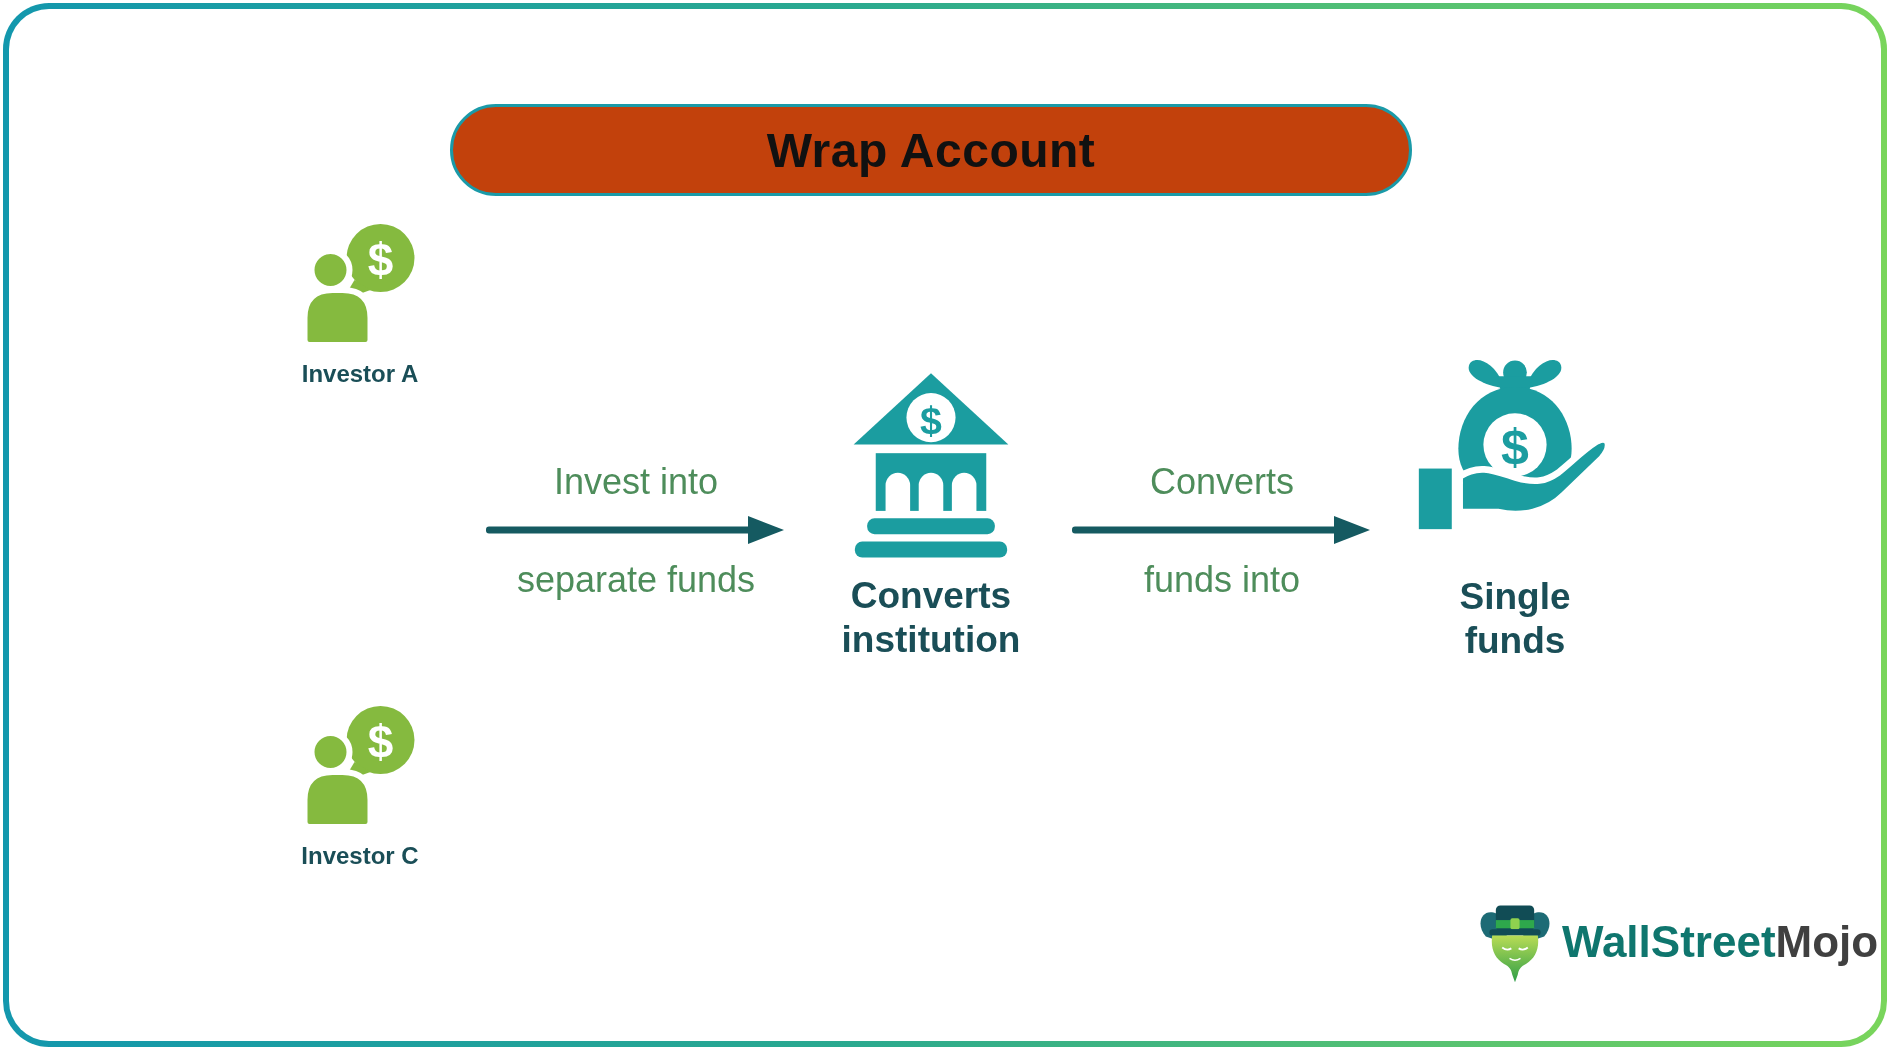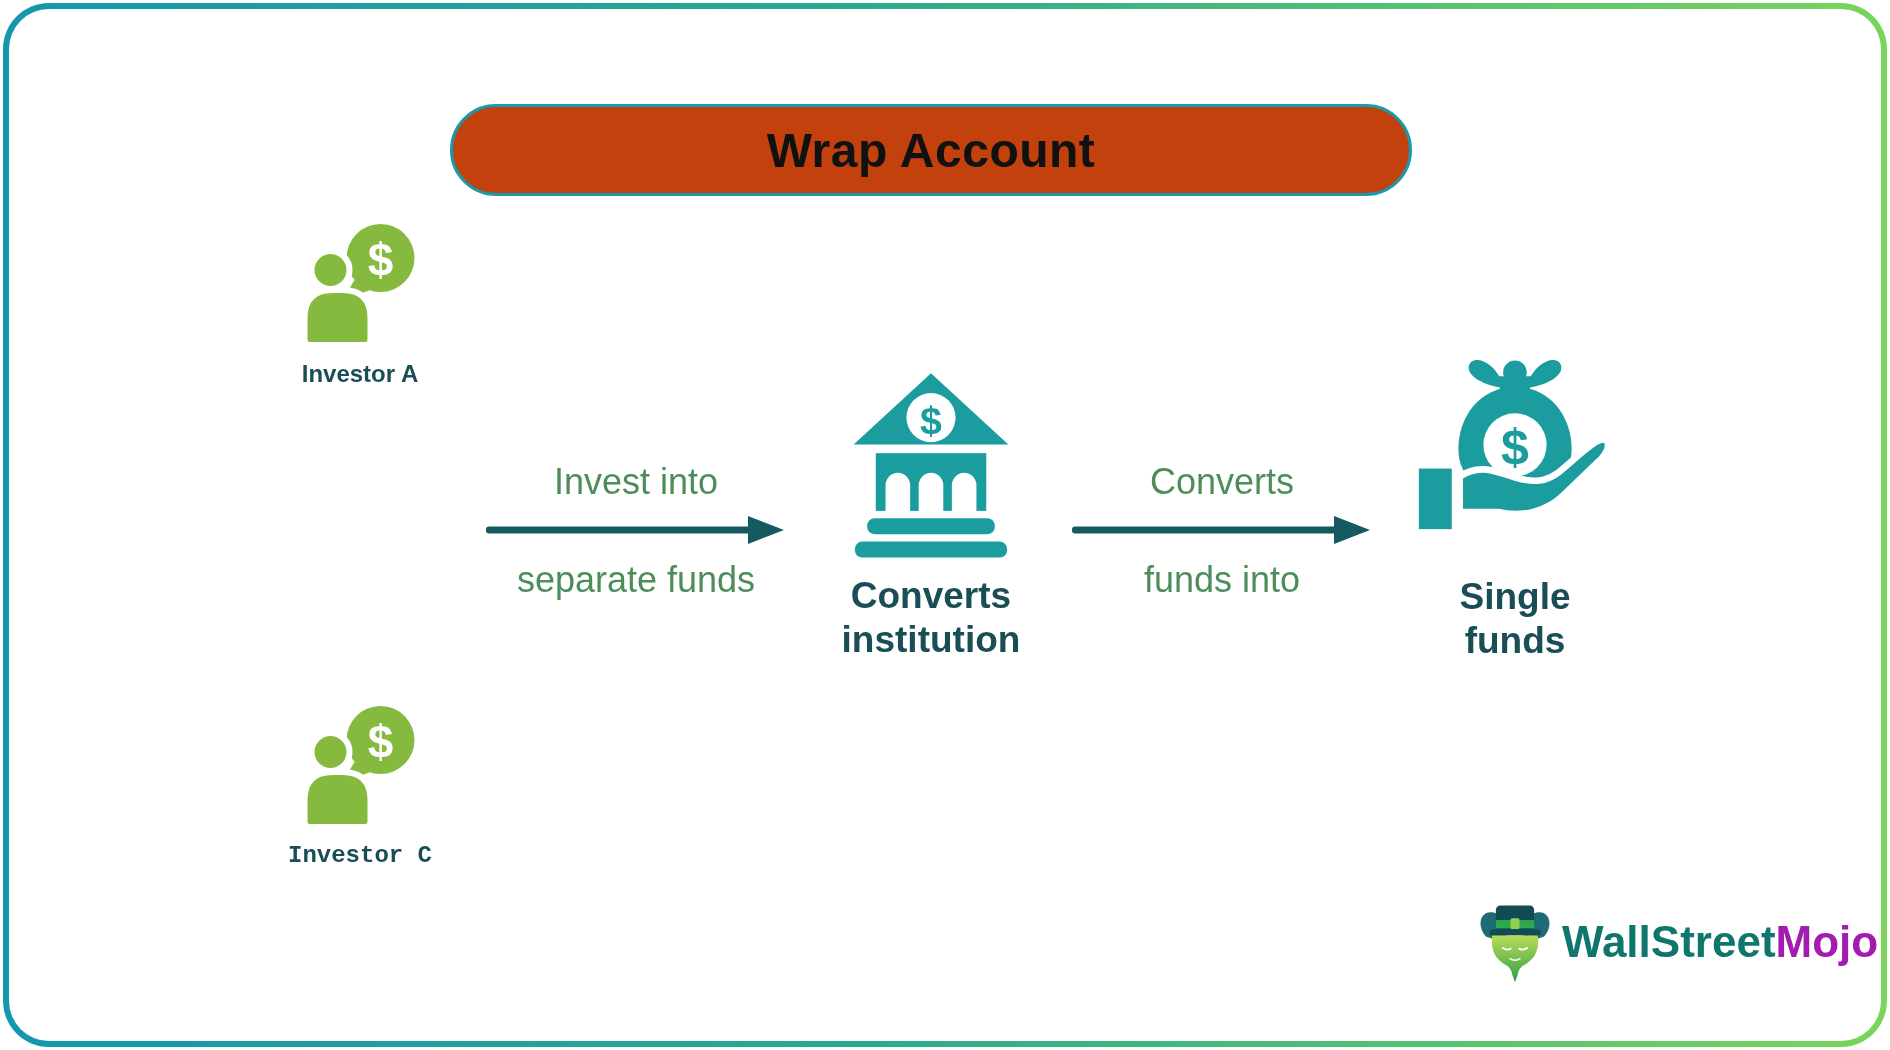--- a/index.html
+++ b/index.html
@@ -37,21 +37,21 @@
     font-size: 48px; font-weight: 700; color: #111111; letter-spacing: 0.5px;
   }
 
   
   .investor-group {
     position: absolute; left: 245px; width: 230px;
     display: flex; flex-direction: column; align-items: center;
   }
   .investor-group.a { top: 216px; }
   .investor-group.b { top: 458px; }
-  .investor-group.c { top: 698px; font-family: Liberation Mono, monospace; }
+  .investor-group.c { top: 698px; }
   .inv-icon { width: 138px; height: 132px; }
   .inv-label {
     margin-top: 12px;
     font-size: 24px; font-weight: 700; color: #1a4e57;
     white-space: nowrap;
   }
 
   
   .node {
     position: absolute; width: 230px;
@@ -81,21 +81,21 @@
   .arrow-svg { width: 300px; height: 32px; margin: 10px 0 12px 0; }
 
   
   .logo {
     position: absolute; left: 1478px; top: 900px; height: 84px;
     display: flex; align-items: center; gap: 10px;
   }
   .bull-icon { width: 74px; height: 84px; }
   .logo-text { font-size: 44px; font-weight: 700; white-space: nowrap; }
   .logo-primary { color: #0f766e; }
-  .logo-accent  { color: #a21caf; }
+  .logo-accent  { color: #404040; }
 
   .hidden-defs { position: absolute; width: 0; height: 0; overflow: hidden; }
 </style>
 </head>
 <body>
 
 <div class="canvas">
 
   <svg class="hidden-defs" aria-hidden="true">
     <defs>

